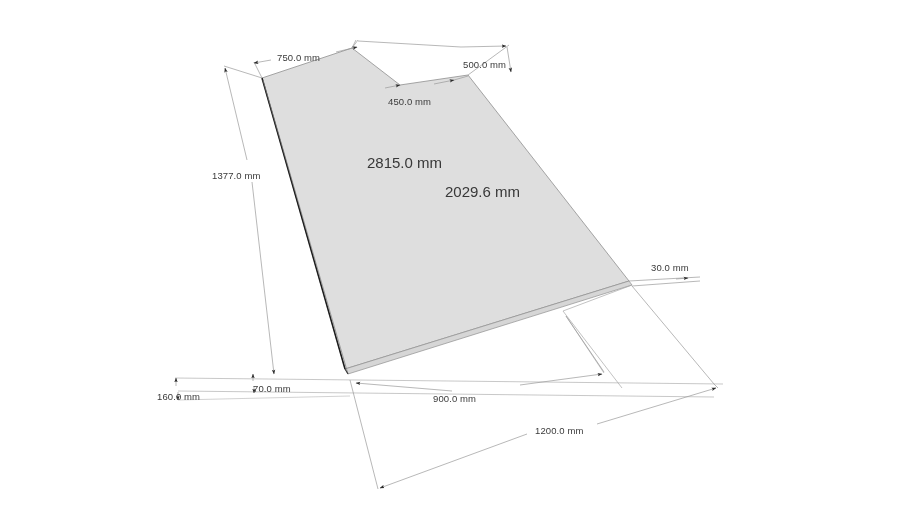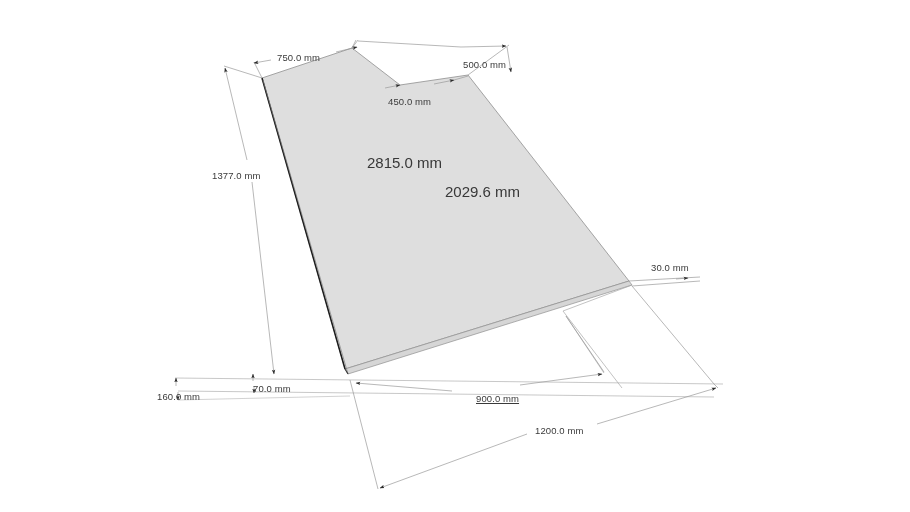--- a/index.html
+++ b/index.html
@@ -169,17 +169,17 @@
   <div class="face-label" style="left:367px; top:155px;">2815.0 mm</div>
 
   <div class="face-label" style="left:445px; top:184px;">2029.6 mm</div>
 
   <div class="dim-label" style="left:651px; top:263px;">30.0 mm</div>
 
   <div class="dim-label" style="left:157px; top:392px;text-align:center;">160.0 mm</div>
 
   <div class="dim-label" style="left:237px; top:384px;margin-left:16px;">70.0 mm</div>
 
-  <div class="dim-label" style="left:476px; top:394px;text-decoration:underline;">900.0 mm</div>
+  <div class="dim-label" style="left:433px; top:394px;">900.0 mm</div>
 
   <div class="dim-label" style="left:535px; top:426px;">1200.0 mm</div>
 
 </div>
 
 </body></html>

